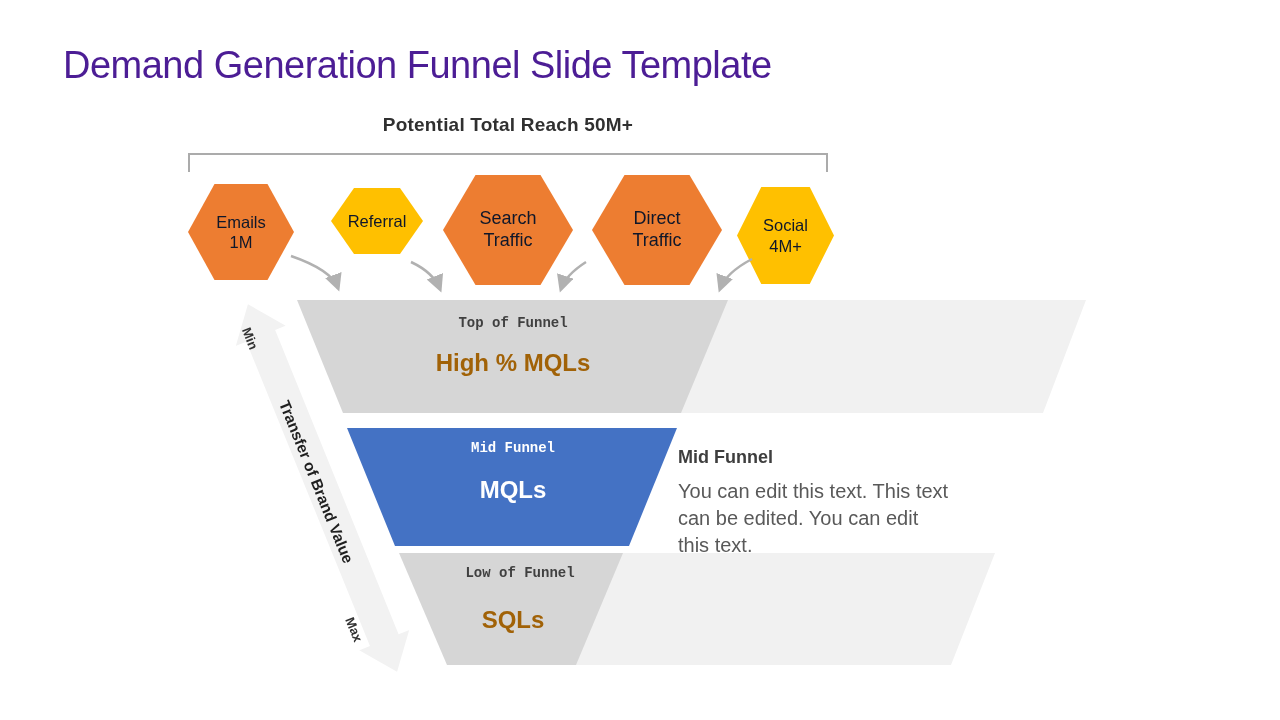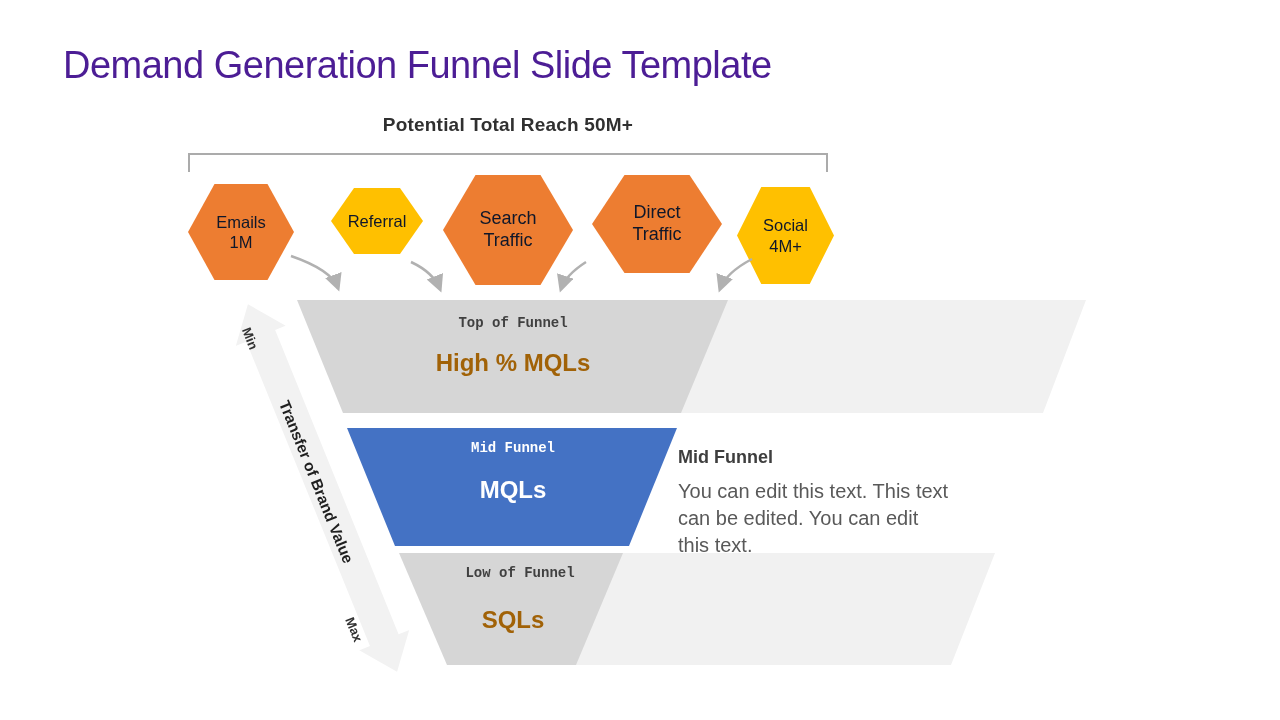--- a/index.html
+++ b/index.html
@@ -31,21 +31,21 @@
     color: #0f172a; text-align: center; line-height: 1.22;
   }
   .hex-orange { background: #ED7D31; }
   .hex-yellow { background: #FFC000; }
   .hex-sm { font-size: 16.5px; }
   .hex-lg { font-size: 18px; }
 
   .hex-emails  { left: 188px; top: 184px; width: 106px; height: 96px; }
   .hex-referral{ left: 331px; top: 188px; width:  92px; height: 66px; }
   .hex-search  { left: 443px; top: 175px; width: 130px; height: 110px; }
-  .hex-direct  { left: 592px; top: 175px; width: 130px; height: 98px; }
+  .hex-direct  { left: 592px; top: 175px; width: 130px; height: 110px; }
   .hex-social  { left: 737px; top: 187px; width:  97px; height: 97px; }
 
   svg.diagram-layer { left: 0; top: 0; width: 1280px; height: 720px; }
 
   .stage-label { width: 300px; text-align: center; font-size: 14px; font-weight: 700; color: #404040; font-family: Liberation Mono, monospace; }
   .metric-label { width: 300px; text-align: center; font-size: 24px; font-weight: 700; color: #a16207; }
   .on-blue { color: #ffffff; }
 
   .stage-top    { left: 363px; top: 315px; }
   .metric-top   { left: 363px; top: 349px; }

